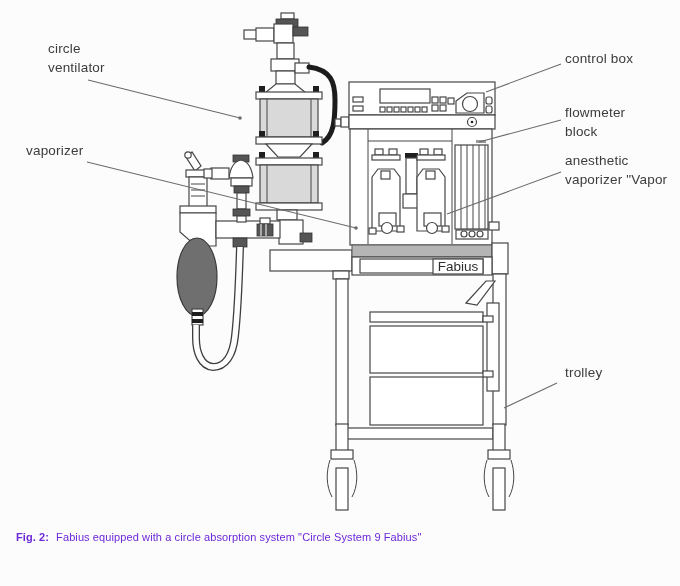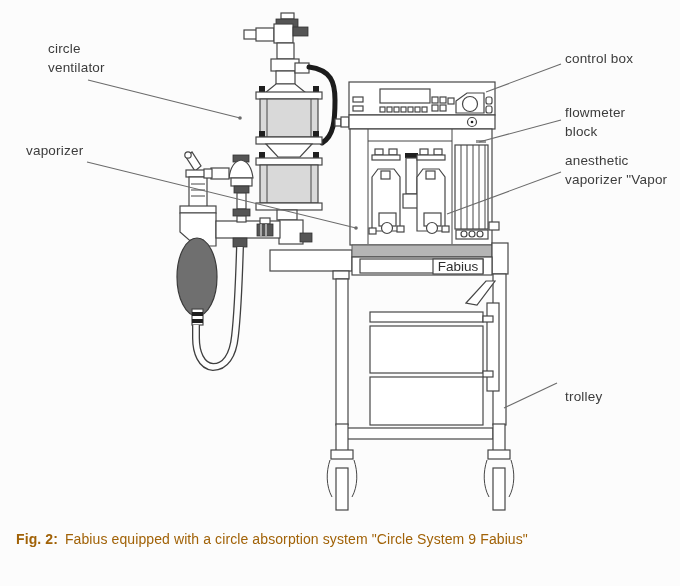--- a/index.html
+++ b/index.html
@@ -13,22 +13,22 @@
   .outl-thin{fill:none;stroke:#474747;stroke-width:1;}
   .dark{fill:#555555;stroke:#333333;stroke-width:0.8;}
   .blackpost{fill:#1f1f1f;stroke:none;}
   .gray{fill:#d9d9d9;stroke:#474747;stroke-width:1.2;}
   .leader{stroke:#6b6b6b;stroke-width:1.1;fill:none;}
   .lbl{
     position:absolute;color:#3c3c3c;font-size:13.5px;line-height:1.4;
     white-space:nowrap;letter-spacing:0.2px;
   }
   .caption{
-    position:absolute;left:16px;top:531px;width:656px;color:#a16207;
-    font-size:14px;letter-spacing:0.1px;
+    position:absolute;left:16px;top:531px;width:656px;color:#6d28d9;
+    font-size:11px;letter-spacing:0.1px;
   }
   .cap-bold{font-weight:bold;margin-right:7px;}
   text{font-family:"Liberation Sans", sans-serif;}
 </style>
 </head>
 <body>
 
 <div class="stage">
 <svg width="680" height="586" viewBox="0 0 680 586">
 
@@ -277,20 +277,20 @@
 <div class="lbl" style="left:565px;top:104px;">
   <div>flowmeter</div>
   <div>block</div>
 </div>
 
 <div class="lbl" style="left:565px;top:152px;width:115px;overflow:hidden;">
   <div>anesthetic</div>
   <div>vaporizer "Vapor</div>
 </div>
 
-<div class="lbl" style="left:565px;top:364px;margin-top:24px;">
+<div class="lbl" style="left:565px;top:364px;">
   <div>trolley</div>
 </div>
 
 <div class="caption">
   <span class="cap-bold">Fig. 2:</span><span>Fabius equipped with a circle absorption system "Circle System 9 Fabius"</span>
 </div>
 </div>
 
 </body></html>

